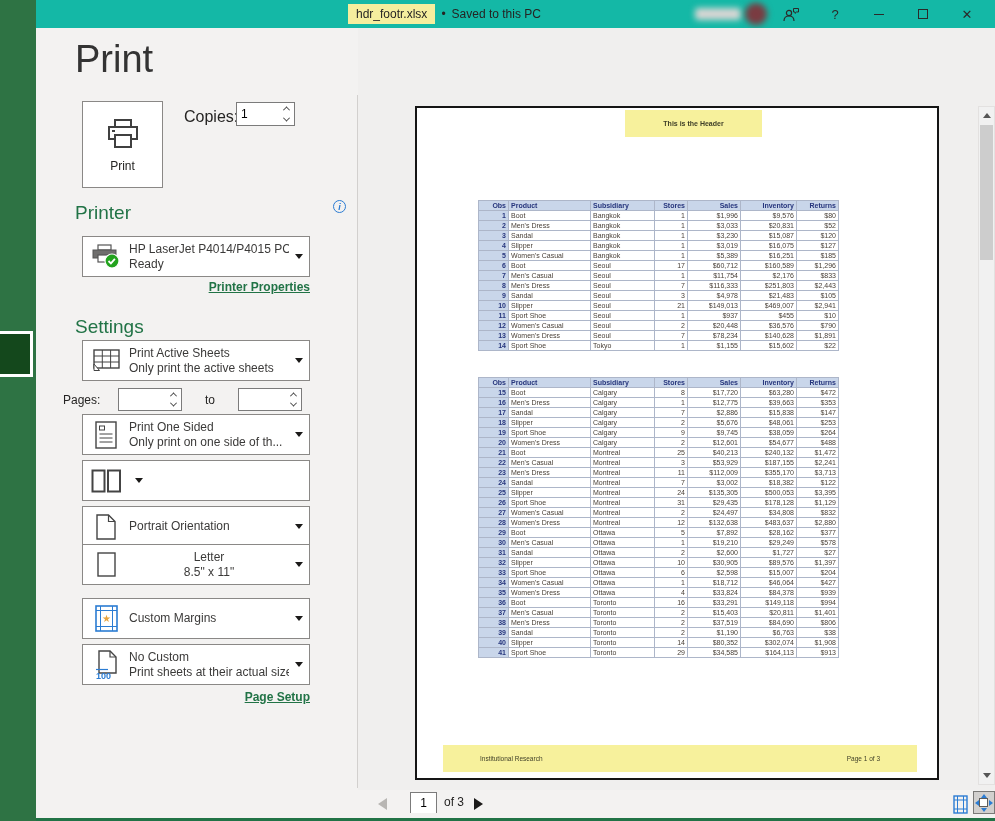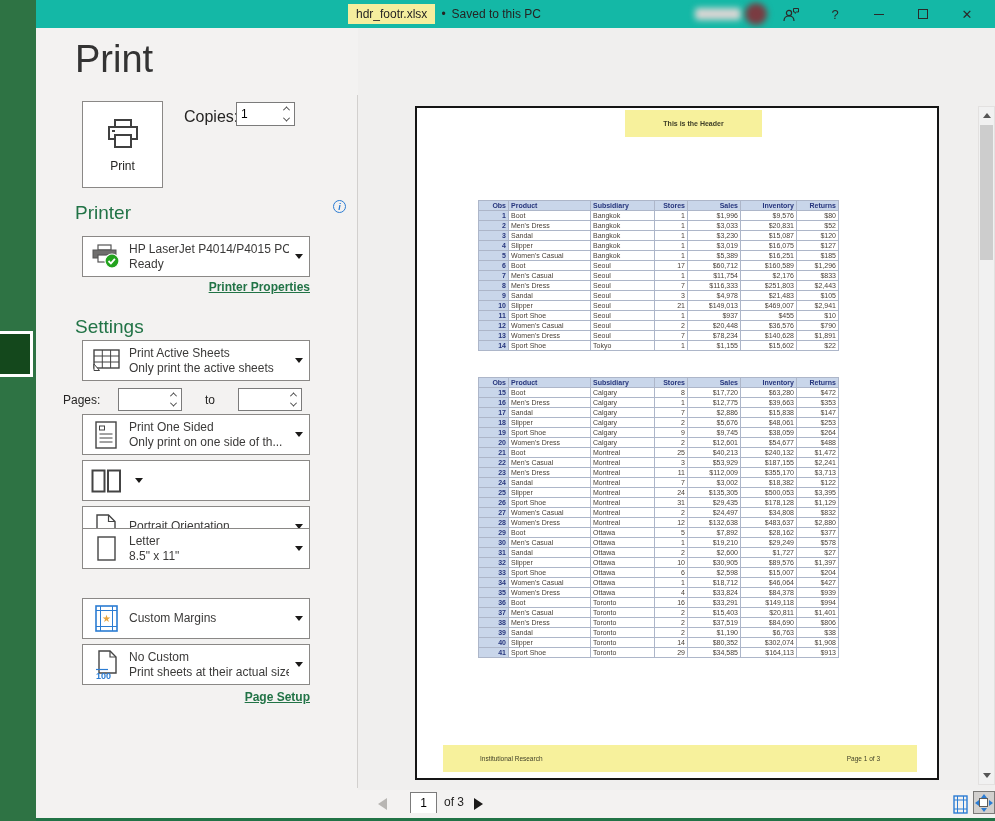--- a/index.html
+++ b/index.html
@@ -50,21 +50,21 @@
   .dd-title {}
   .dd-sub {}
   .wspace { word-spacing:9px; }
   .dd-caret { width:20px; flex-shrink:0; display:flex; justify-content:center; }
   .caret { width:0; height:0; border-left:4px solid transparent; border-right:4px solid transparent; border-top:5px solid #1b1a19; }
   #printer-dropdown { top:208px; }
   .green-link { color:#217346; font-size:12px; font-weight:bold; text-decoration:underline; cursor:pointer; }
   #printer-properties { left:46px; top:252px; width:228px; text-align:right; }
   #settings-heading { left:39px; top:280px;margin-top:8px; }
   #dd-sheets { top:312px; } #dd-sided { top:386px; } #dd-collated { top:432px; }
-  #dd-portrait { top:478px; } #dd-letter { top:500px; } #dd-margins { top:570px; } #dd-scaling { top:616px; }
+  #dd-portrait { top:478px; } #dd-letter { top:516px;text-align:center; } #dd-margins { top:570px; } #dd-scaling { top:616px; }
   #pages-row { left:27px; top:360px; height:23px; display:flex; align-items:center; font-size:12px; }
   #pages-label { width:55px; }
   #pages-from, #pages-to-box { width:64px; height:23px; }
   #pages-to-label { width:56px; text-align:center; }
   #page-setup { left:46px; top:662px; width:228px; text-align:right; }
 
   #divider { left:357px; top:95px; width:1px; height:693px; background:#d2d0ce; }
 
   
   #preview-area { left:358px; top:28px; width:637px; height:762px; background:#f0efee; }

